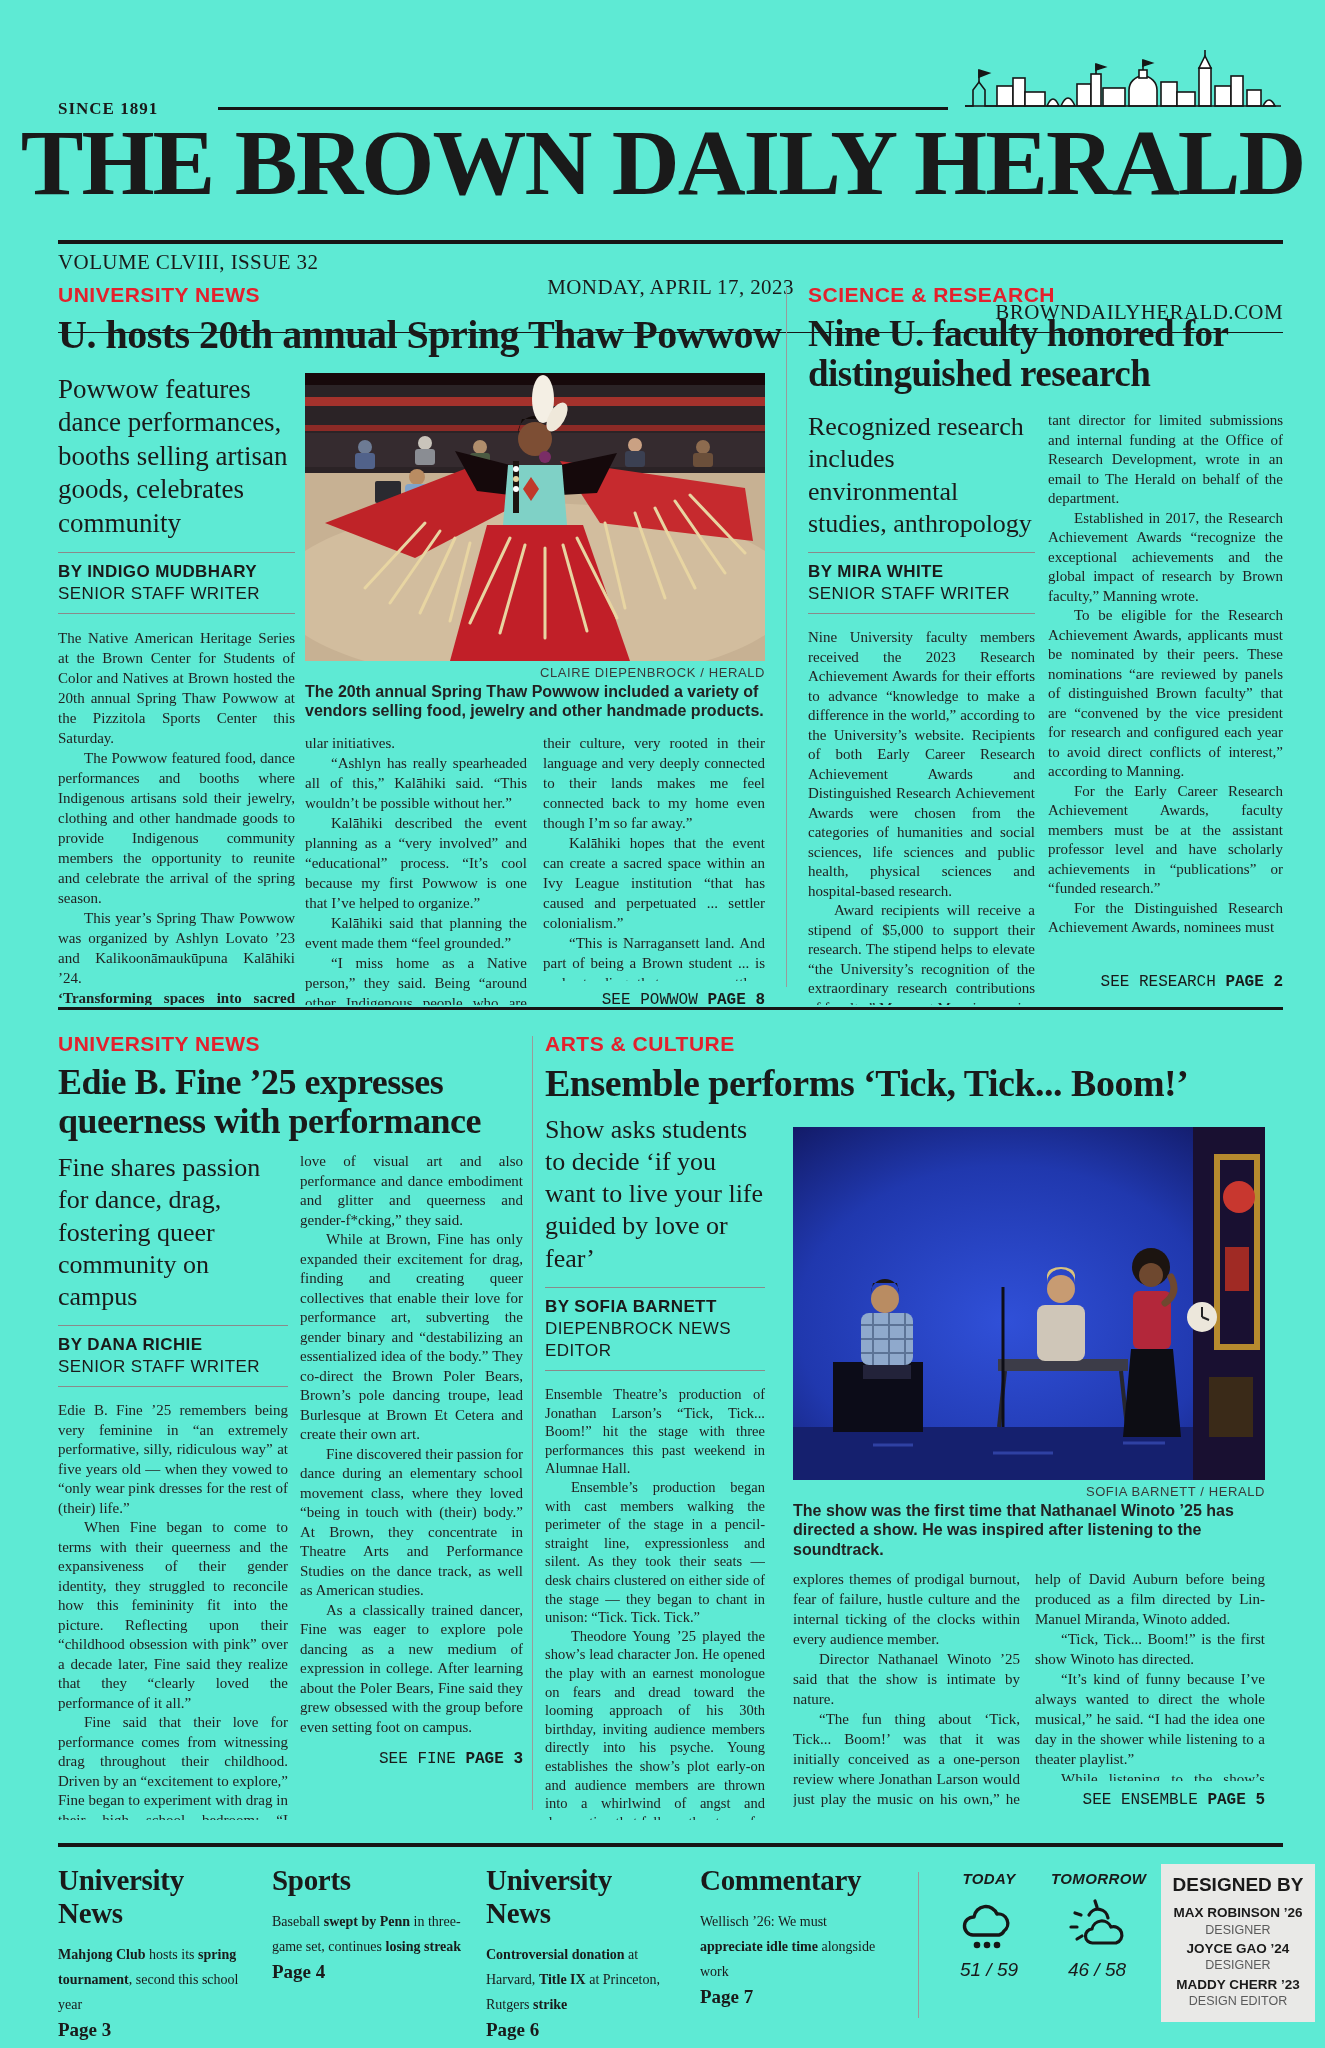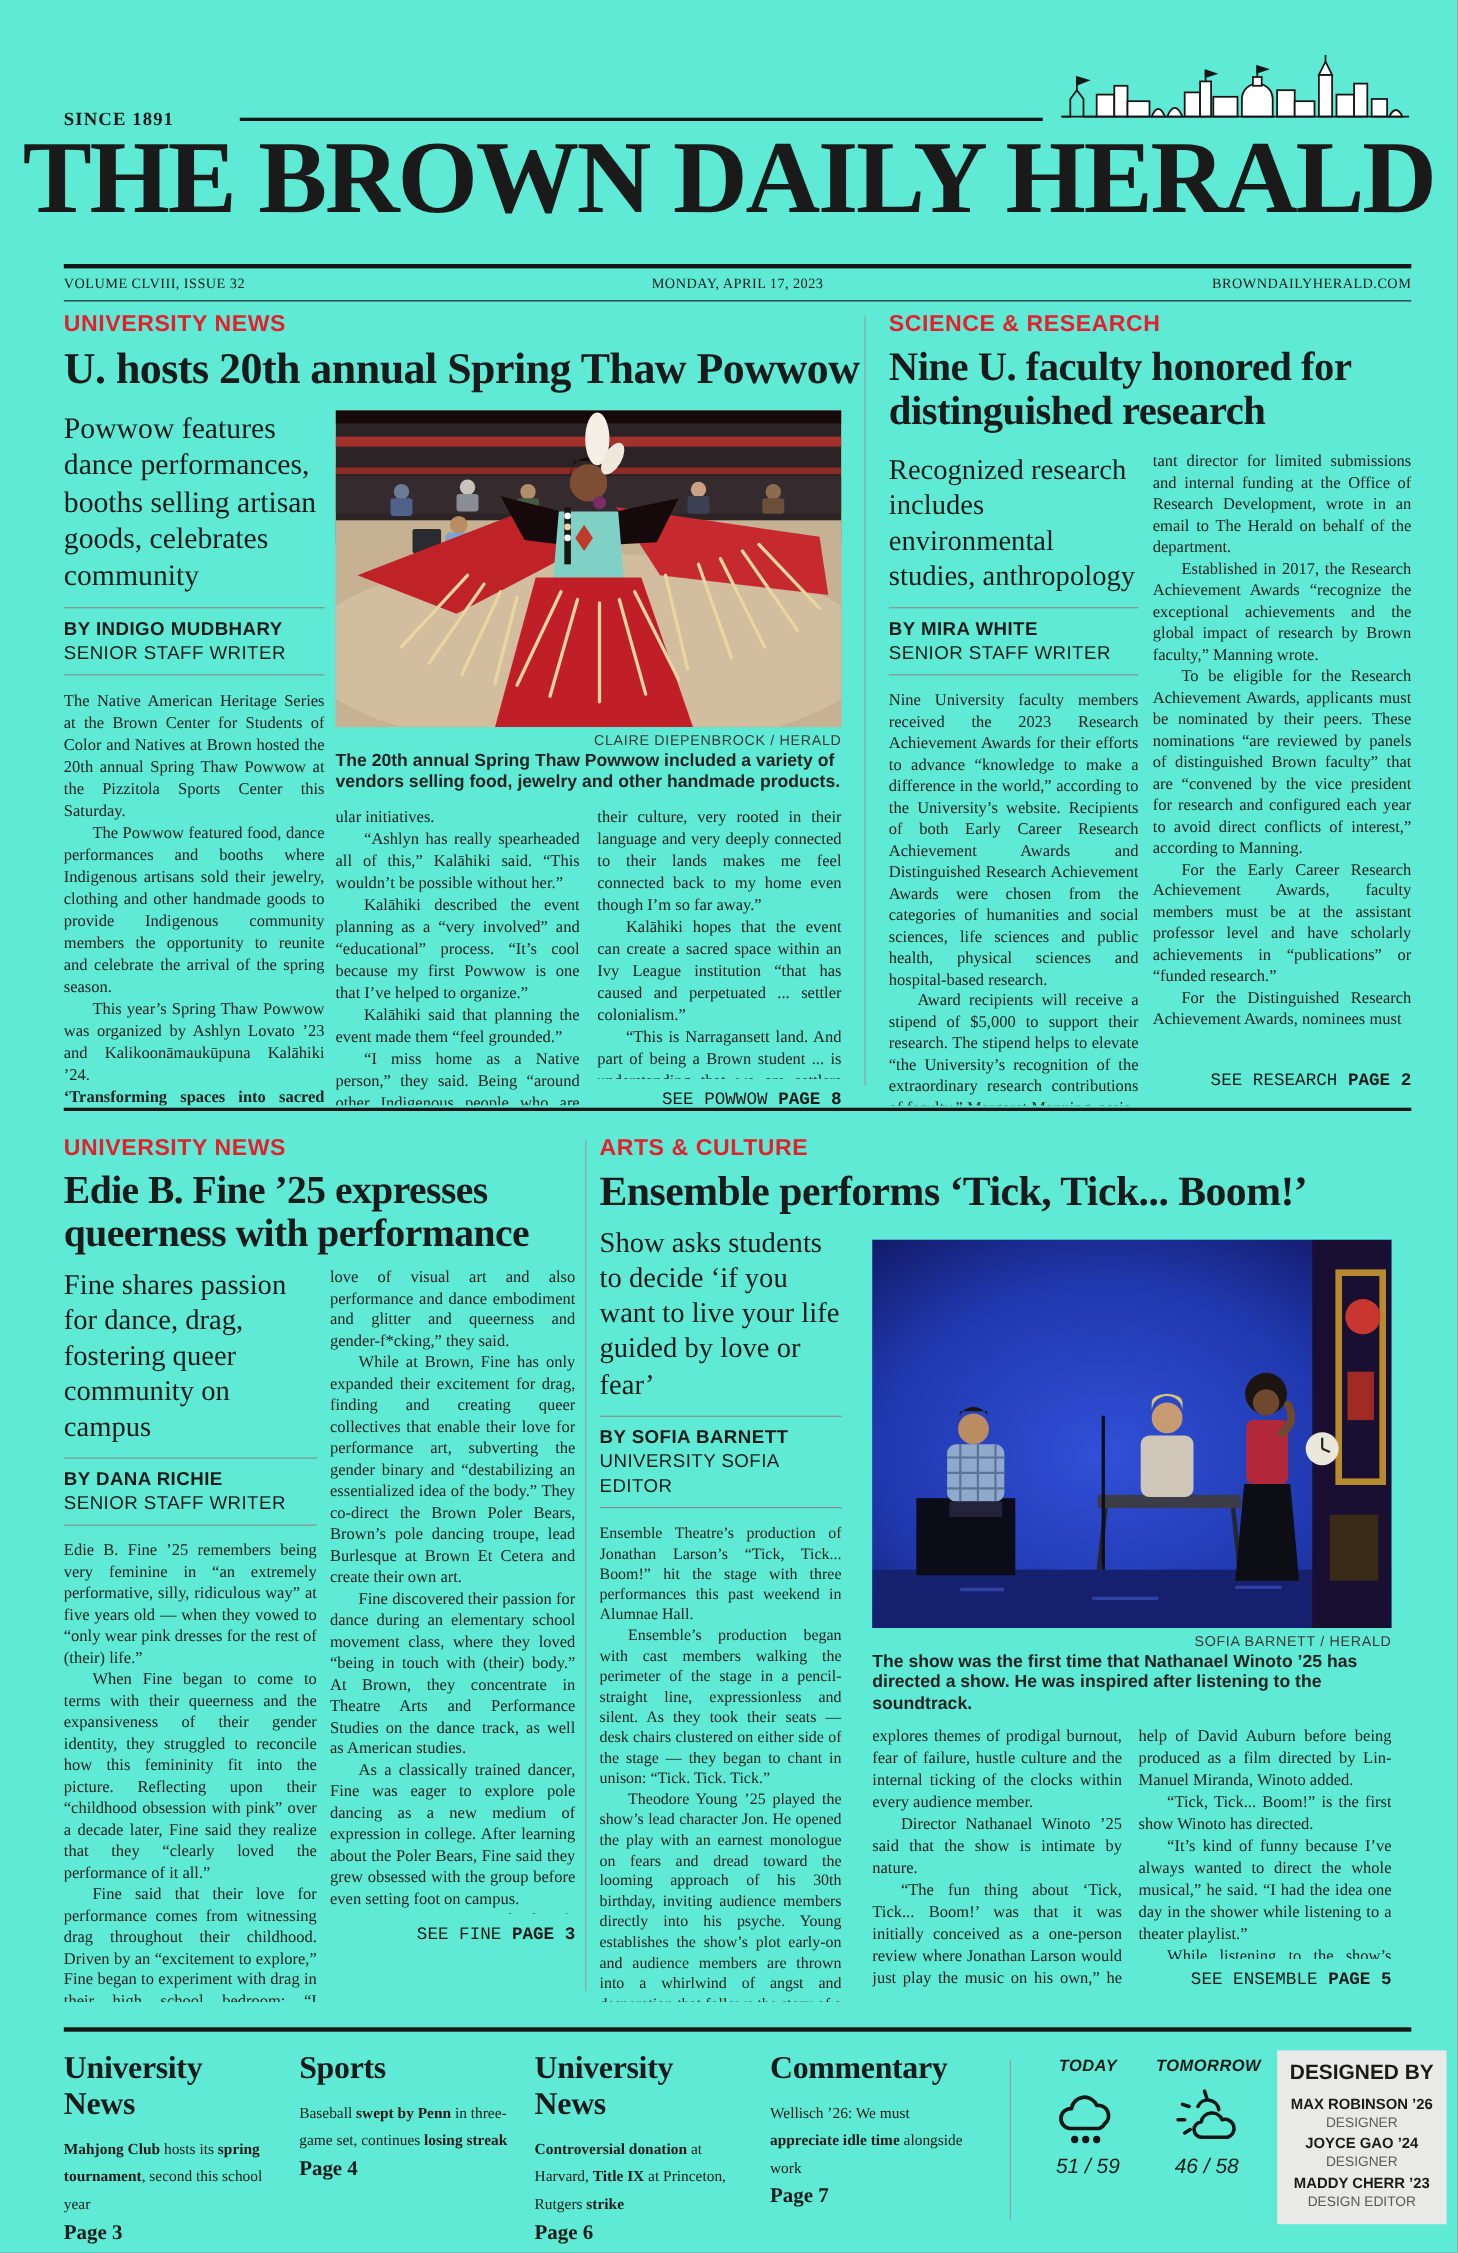--- a/index.html
+++ b/index.html
@@ -6,21 +6,21 @@
   .page{position:relative;width:1325px;height:2048px;background:#5eead4;color:#1a1a1a;
         font-family:"Liberation Serif",serif;overflow:hidden;margin:0 auto;}
 
   
   .since{position:absolute;top:99px;left:58px;font-weight:700;font-size:17px;letter-spacing:1px;}
   .since-rule{position:absolute;top:107px;left:218px;width:730px;height:3px;background:#161616;}
   .skyline{position:absolute;top:48px;right:42px;width:320px;height:64px;}
   .nameplate{position:absolute;top:112px;left:0;width:1325px;text-align:center;
              font-weight:700;font-size:94px;line-height:1.08;letter-spacing:-2px;white-space:nowrap;}
   .volbar{position:absolute;top:240px;left:58px;width:1225px;border-top:4px solid #161616;
-          border-bottom:1px solid #161616;padding:6px 0 7px;display:flex;font-size:13px;letter-spacing:.4px;}
+          border-bottom:1px solid #161616;padding:6px 0 7px;display:flex;font-size:21px;letter-spacing:.4px;flex-direction:column;}
   .volbar>span{flex:1;}
   .volbar .mid{text-align:center;}
   .volbar .rgt{text-align:right;}
 
   
   .kicker{font-family:"Liberation Sans",sans-serif;font-weight:700;font-size:21px;
           letter-spacing:.5px;color:#e3212d;}
   .hl{font-weight:700;letter-spacing:-.5px;line-height:1.07;margin-top:7px;}
   .subhead{font-size:26px;line-height:1.24;}
   .byline-box{border-top:1px solid #8a8a8a;border-bottom:1px solid #8a8a8a;margin:12px 0 14px;
@@ -338,21 +338,21 @@
     <div class="vdiv b"></div>
 
     <div class="ensemble-block">
       <div class="kicker">ARTS &amp; CULTURE</div>
       <div class="hl en-hl">Ensemble performs ‘Tick, Tick... Boom!’</div>
       <div class="en-row">
         <div class="en-c1">
           <div class="subhead">Show asks students to decide ‘if you want to live your life guided by love or fear’</div>
           <div class="byline-box">
             <div class="byline-name">BY SOFIA BARNETT</div>
-            <div class="byline-role">UNIVERSITY SOFIA EDITOR</div>
+            <div class="byline-role">DIEPENBROCK NEWS EDITOR</div>
           </div>
           <div class="body body-wrap">
               <p>Ensemble Theatre’s production of Jonathan Larson’s “Tick, Tick... Boom!” hit the stage with three performances this past weekend in Alumnae Hall.</p>
               <p>Ensemble’s production began with cast members walking the perimeter of the stage in a pencil-straight line, expressionless and silent. As they took their seats — desk chairs clustered on either side of the stage — they began to chant in unison: “Tick. Tick. Tick.”</p>
               <p>Theodore Young ’25 played the show’s lead character Jon. He opened the play with an earnest monologue on fears and dread toward the looming approach of his 30th birthday, inviting audience members directly into his psyche. Young establishes the show’s plot early-on and audience members are thrown into a whirlwind of angst and desperation that follows the story of a promising young playwright who is forced to grapple with whether he really has promise. Intimate and relatable, Ensemble’s “Tick, Tick... Boom!”</p>
             </div>
         </div>
         <div class="en-main">
           <div class="photo-en">
             <svg viewBox="0 0 472 353" preserveAspectRatio="none">

